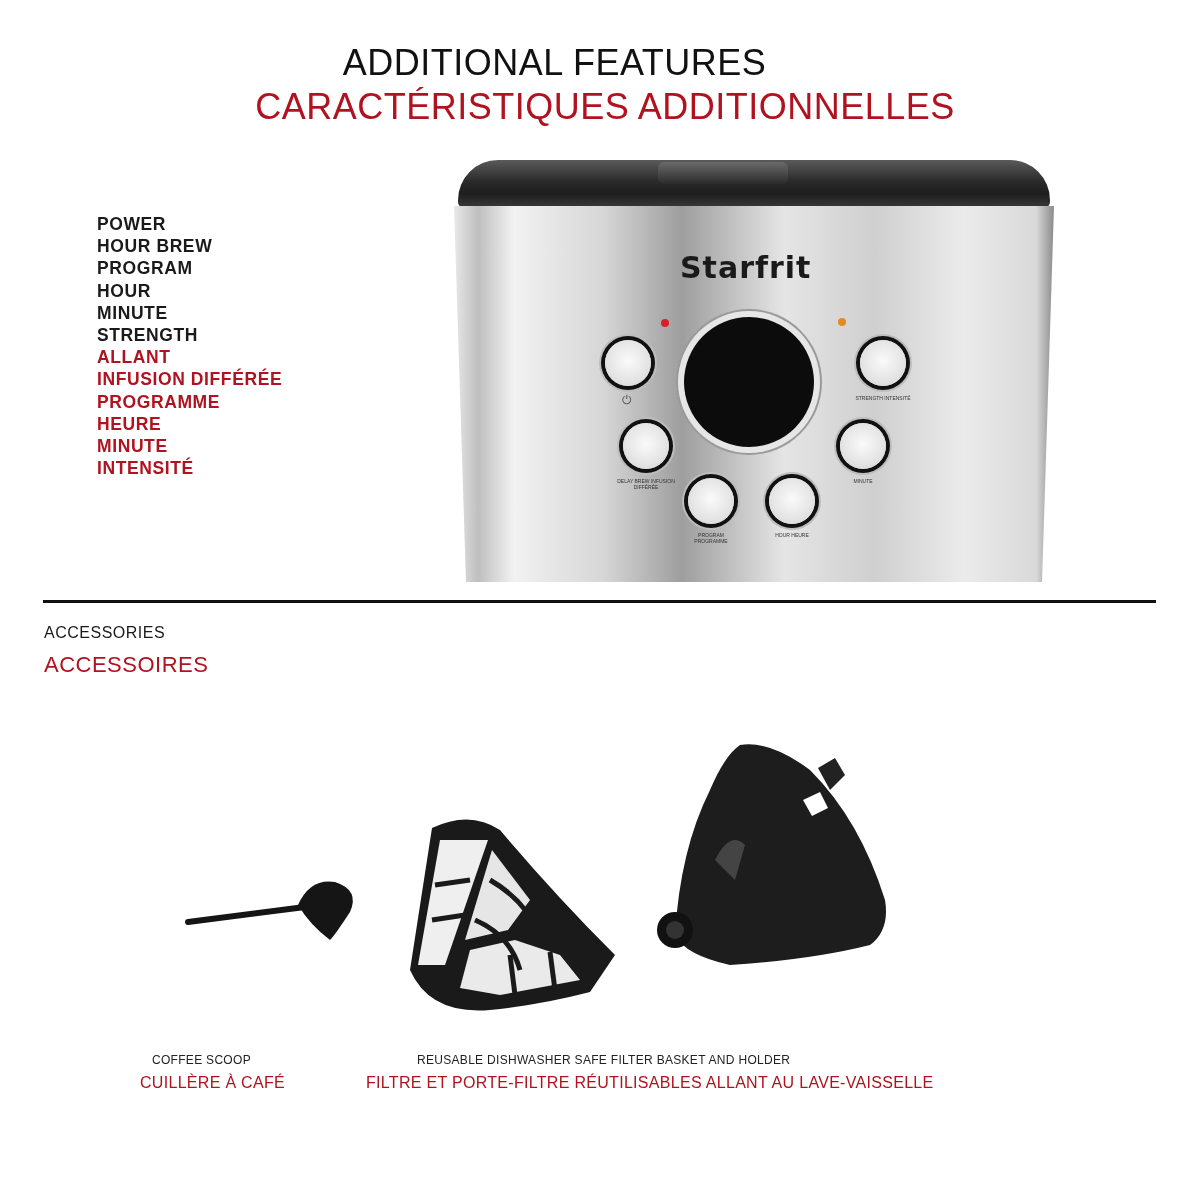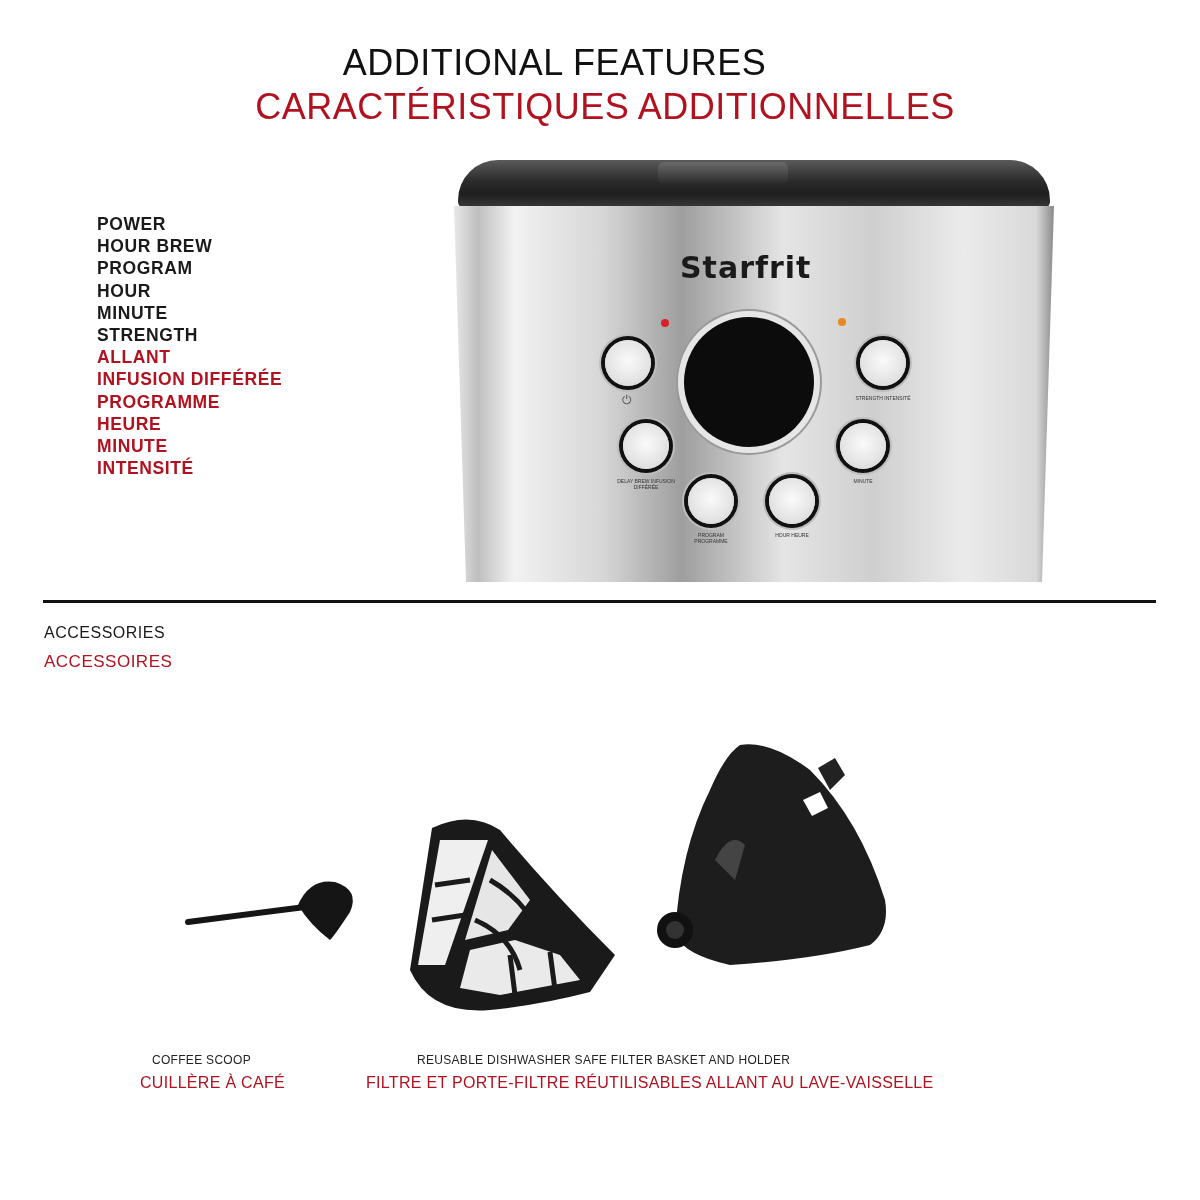--- a/index.html
+++ b/index.html
@@ -25,21 +25,21 @@
   .led{position:absolute;width:8px;height:8px;border-radius:50%;}
   .display{position:absolute;left:236px;top:157px;width:130px;height:130px;border-radius:50%;
        background:#0c0c0c;box-shadow:0 0 0 6px #e6e6e6,0 0 0 8px #9a9a9a;}
   .btn{position:absolute;width:46px;height:46px;border-radius:50%;background:radial-gradient(circle at 50% 45%,#fafafa 0%,#e4e4e4 60%,#cfcfcf 100%);
        box-shadow:0 0 0 4px #111,0 0 0 6px #bdbdbd;}
   .btn-lbl{position:absolute;font-size:5px;color:#333;text-align:center;width:60px;line-height:6px;filter:blur(0.3px);}
   .power-glyph{position:absolute;font-size:12px;color:#555;}
 
   .divider{left:43px;top:600px;width:1113px;height:3px;background:#111;}
   .acc-en{left:44px;top:624px;font-size:16px;color:#1a1a1a;letter-spacing:0.5px;}
-  .acc-fr{left:44px;top:652px;font-size:17px;color:#b0121f;letter-spacing:0.5px;}
+  .acc-fr{left:44px;top:652px;font-size:22px;color:#b0121f;letter-spacing:0.5px;}
 
   .cap-en{font-size:12px;color:#222;top:1053px;white-space:nowrap;letter-spacing:0.3px;}
   .cap-fr{font-size:16px;color:#b0121f;top:1074px;white-space:nowrap;letter-spacing:0.3px;}
 </style>
 </head>
 <body>
 
 <div class="abs title-en">ADDITIONAL FEATURES</div>
 <div class="abs title-fr">CARACTÉRISTIQUES ADDITIONNELLES</div>
 

